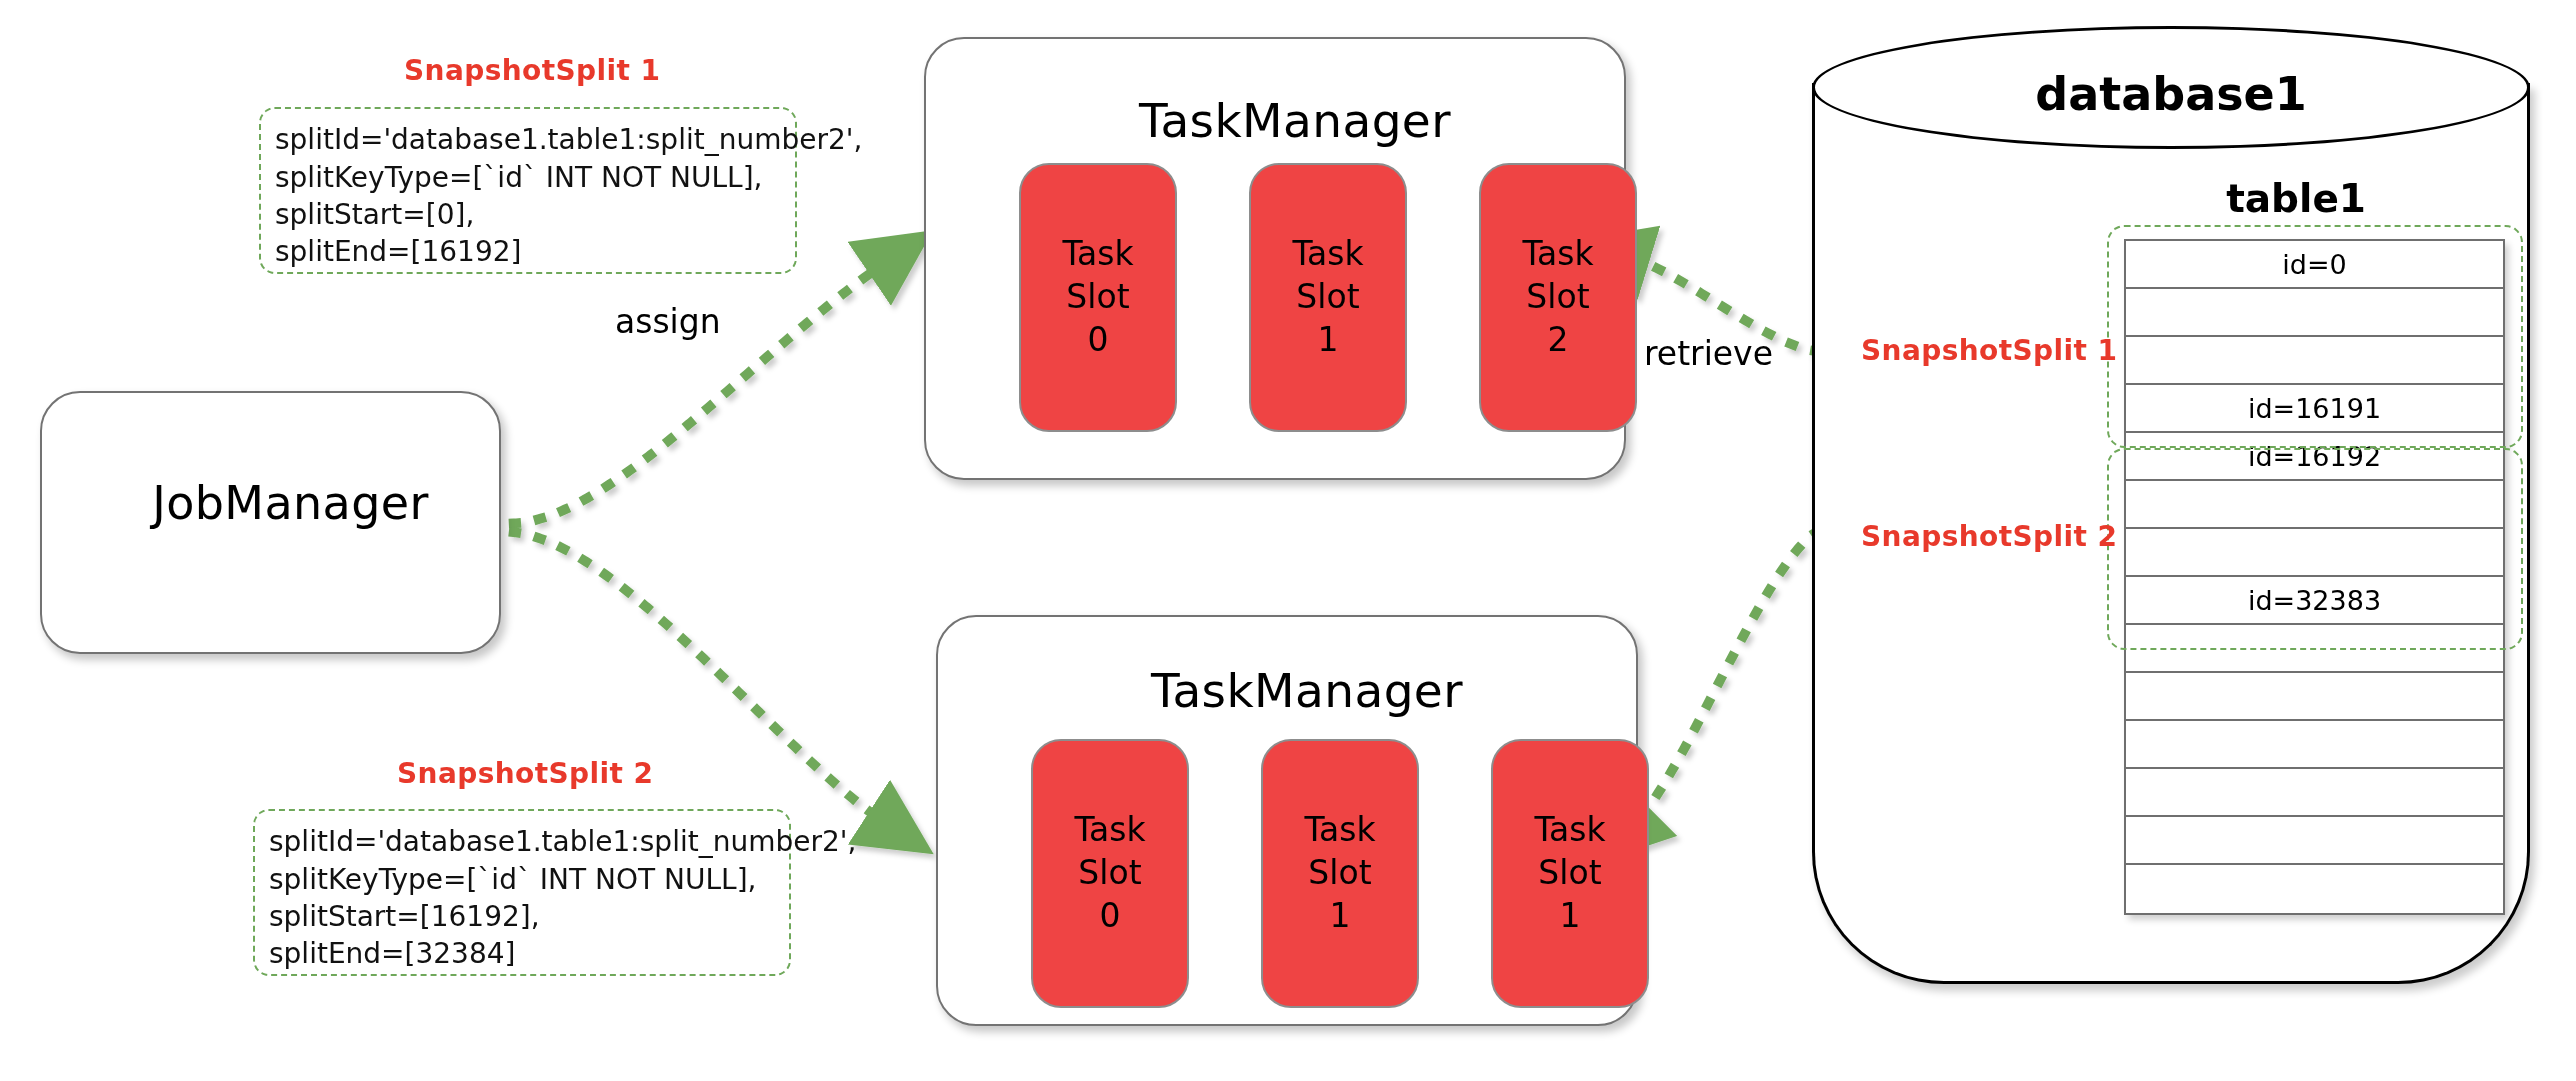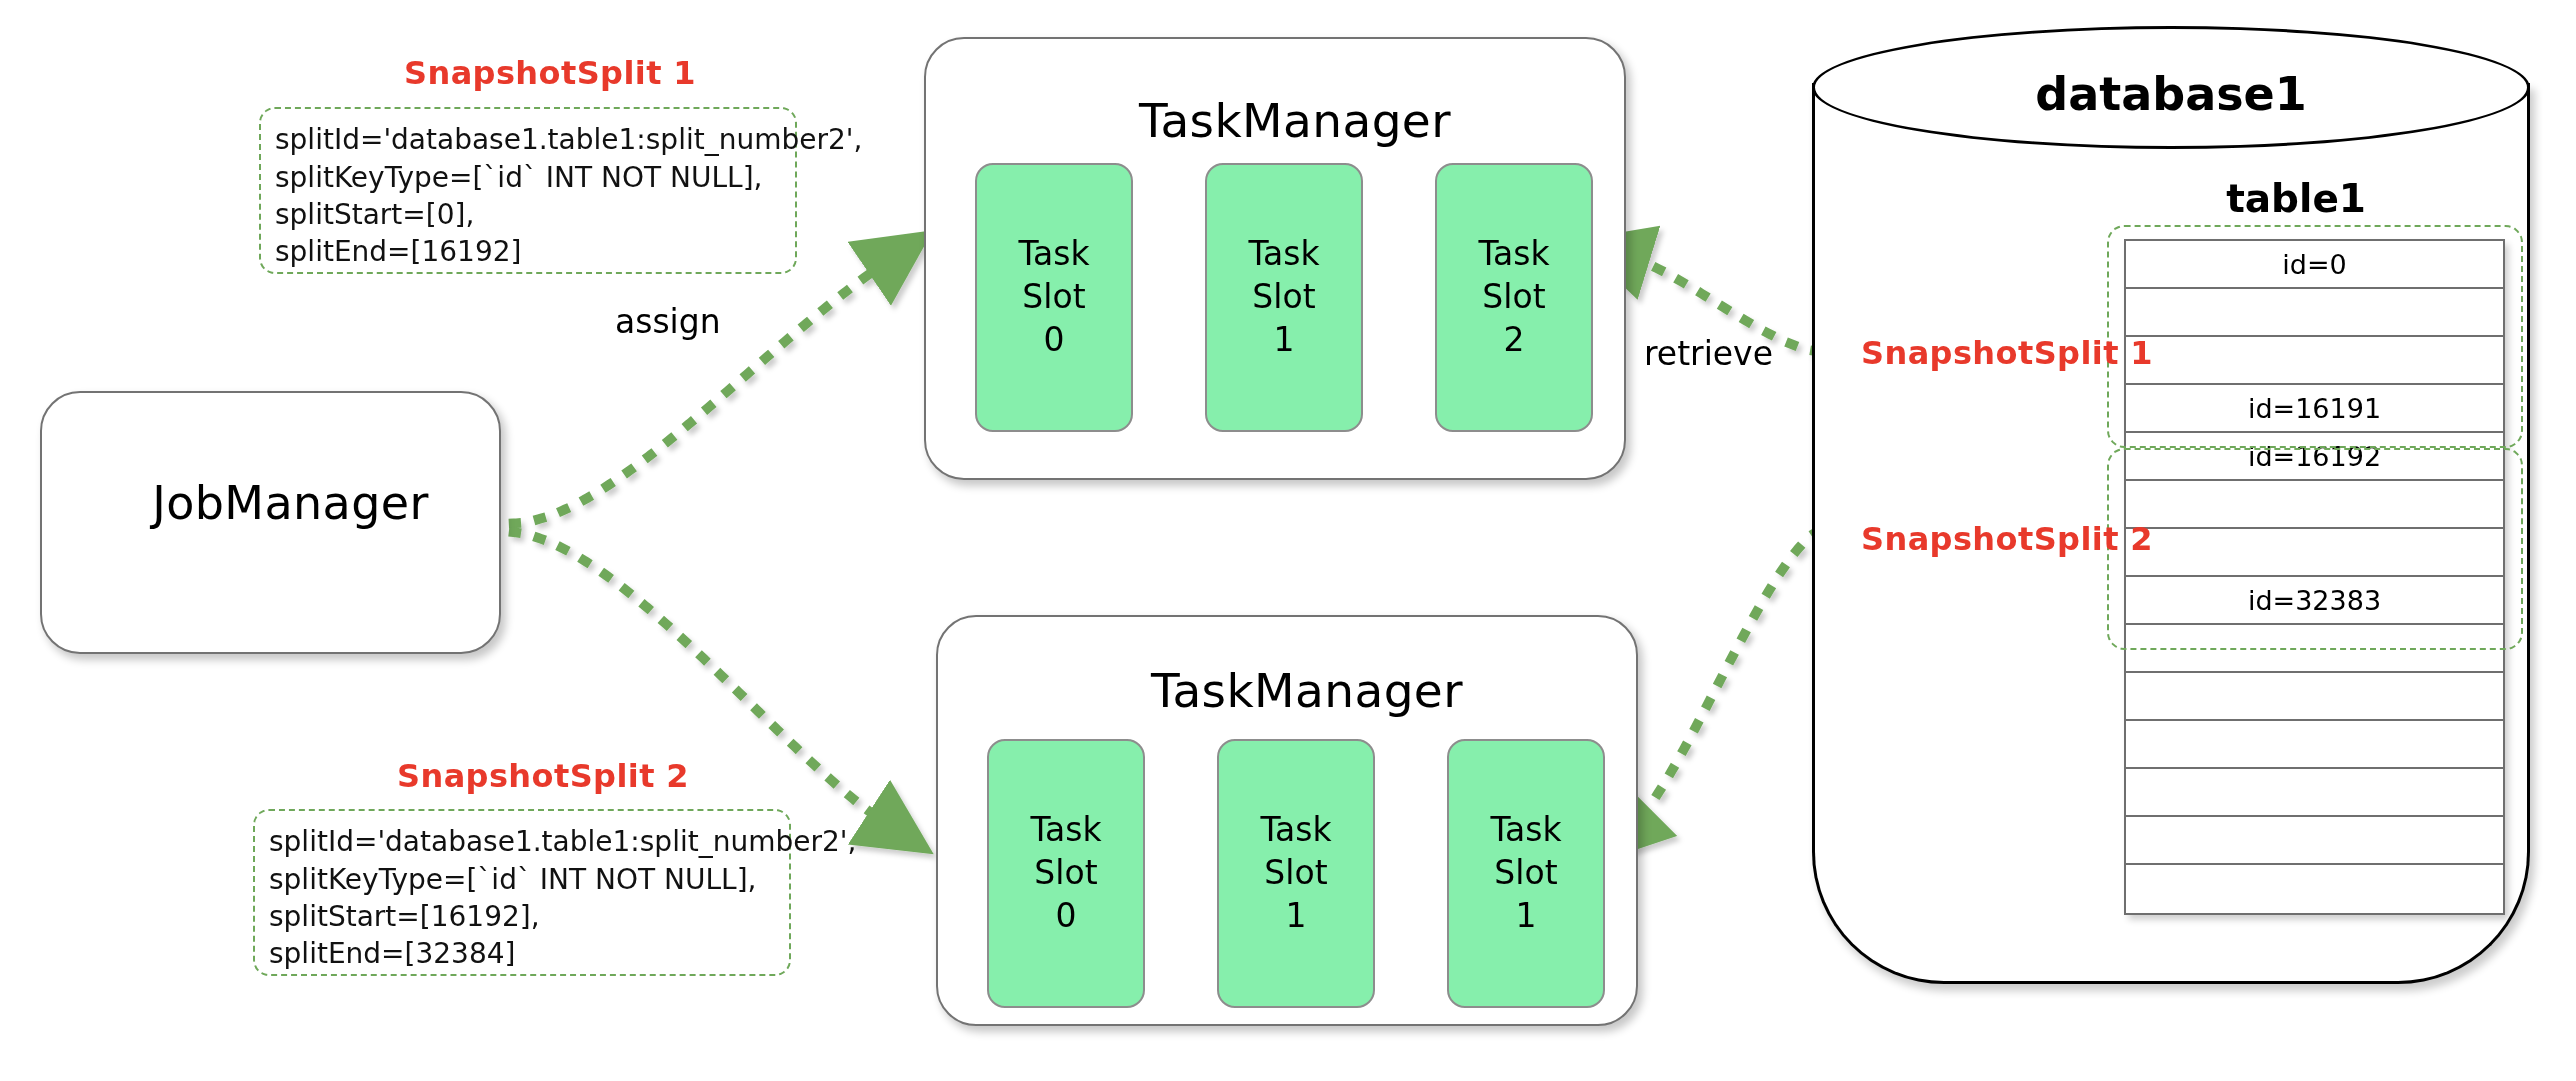--- a/index.html
+++ b/index.html
@@ -8,28 +8,28 @@
   .stage{position:absolute;left:0;top:0;width:2576px;height:1082px;}
 
   
   .node{position:absolute;background:#ffffff;border:2.6px solid #737373;
         border-radius:40px;box-shadow:4.4px 5.3px 8px rgba(0,0,0,.22);
         box-sizing:border-box;}
   .node-title{position:absolute;left:0;right:0;text-align:center;
         color:#000;font-weight:400;letter-spacing:0.4px;padding-left:40px;}
 
   
-  .slot{position:absolute;background:#86efac;border:2.6px solid #8d8d8d;
-        border-radius:18px;box-sizing:border-box;
-        display:flex;align-items:center;justify-content:center;}
+  .slot{position:absolute;background:#ef4444;border:2.6px solid #8d8d8d;
+        border-radius:30px;box-sizing:border-box;
+        display:flex;align-items:center;justify-content:center;margin-left:44px;}
   .slot-txt{text-align:center;line-height:1.30;font-size:33px;color:#000;}
 
   
   .split-title{position:absolute;color:#e8392b;font-weight:700;
-        font-size:32px;letter-spacing:0.4px;white-space:nowrap;}
+        font-size:28px;letter-spacing:0.4px;white-space:nowrap;}
   .split-box{position:absolute;border:2.6px dashed #6fa85a;border-radius:16px;
         background:transparent;box-sizing:border-box;padding:12.3px 14px 8.8px 14px;}
   .split-line{font-size:28px;line-height:1.33;color:#111;white-space:nowrap;}
 
   
   .edge-label{position:absolute;font-size:33px;color:#000;white-space:nowrap;}
 
   
   .cyl-body{position:absolute;left:1812px;top:83px;width:718px;height:901px;
         background:#fff;border:3.5px solid #000;border-top:none;

